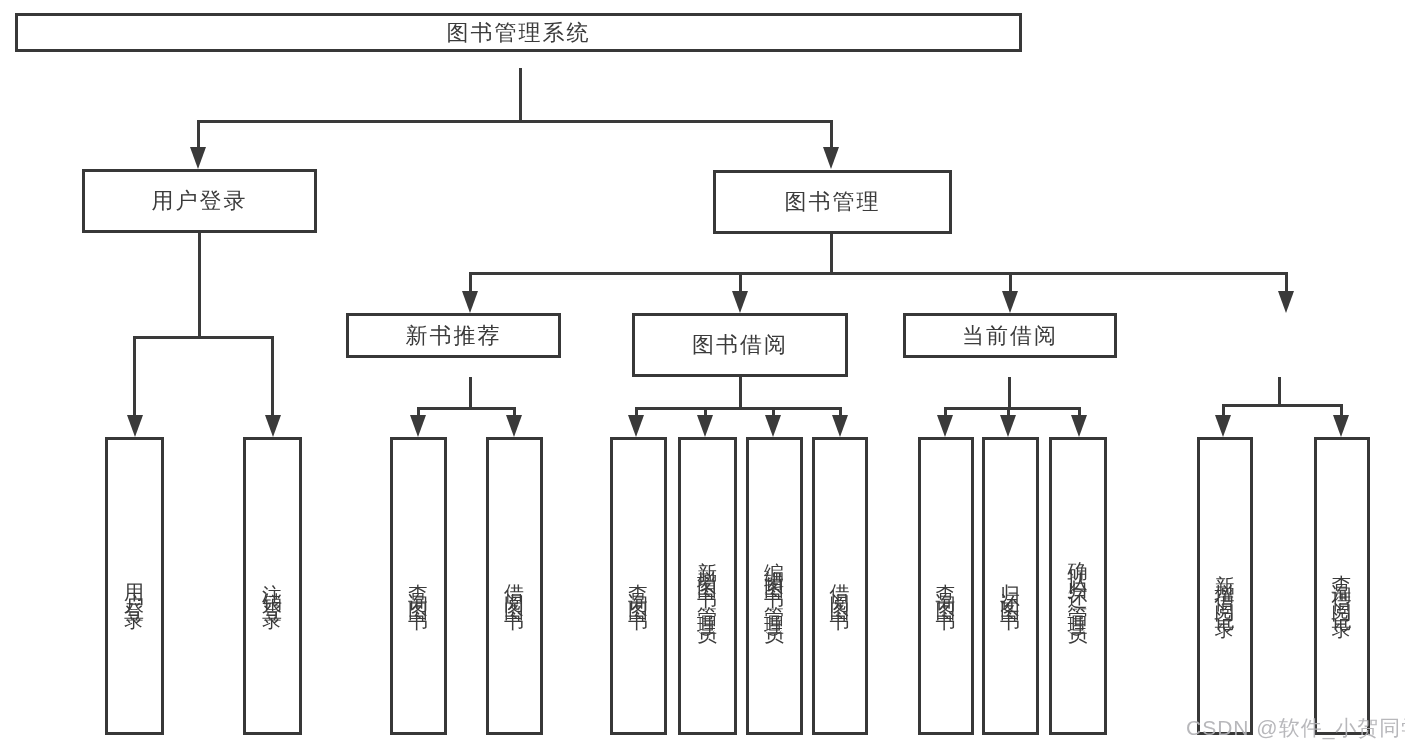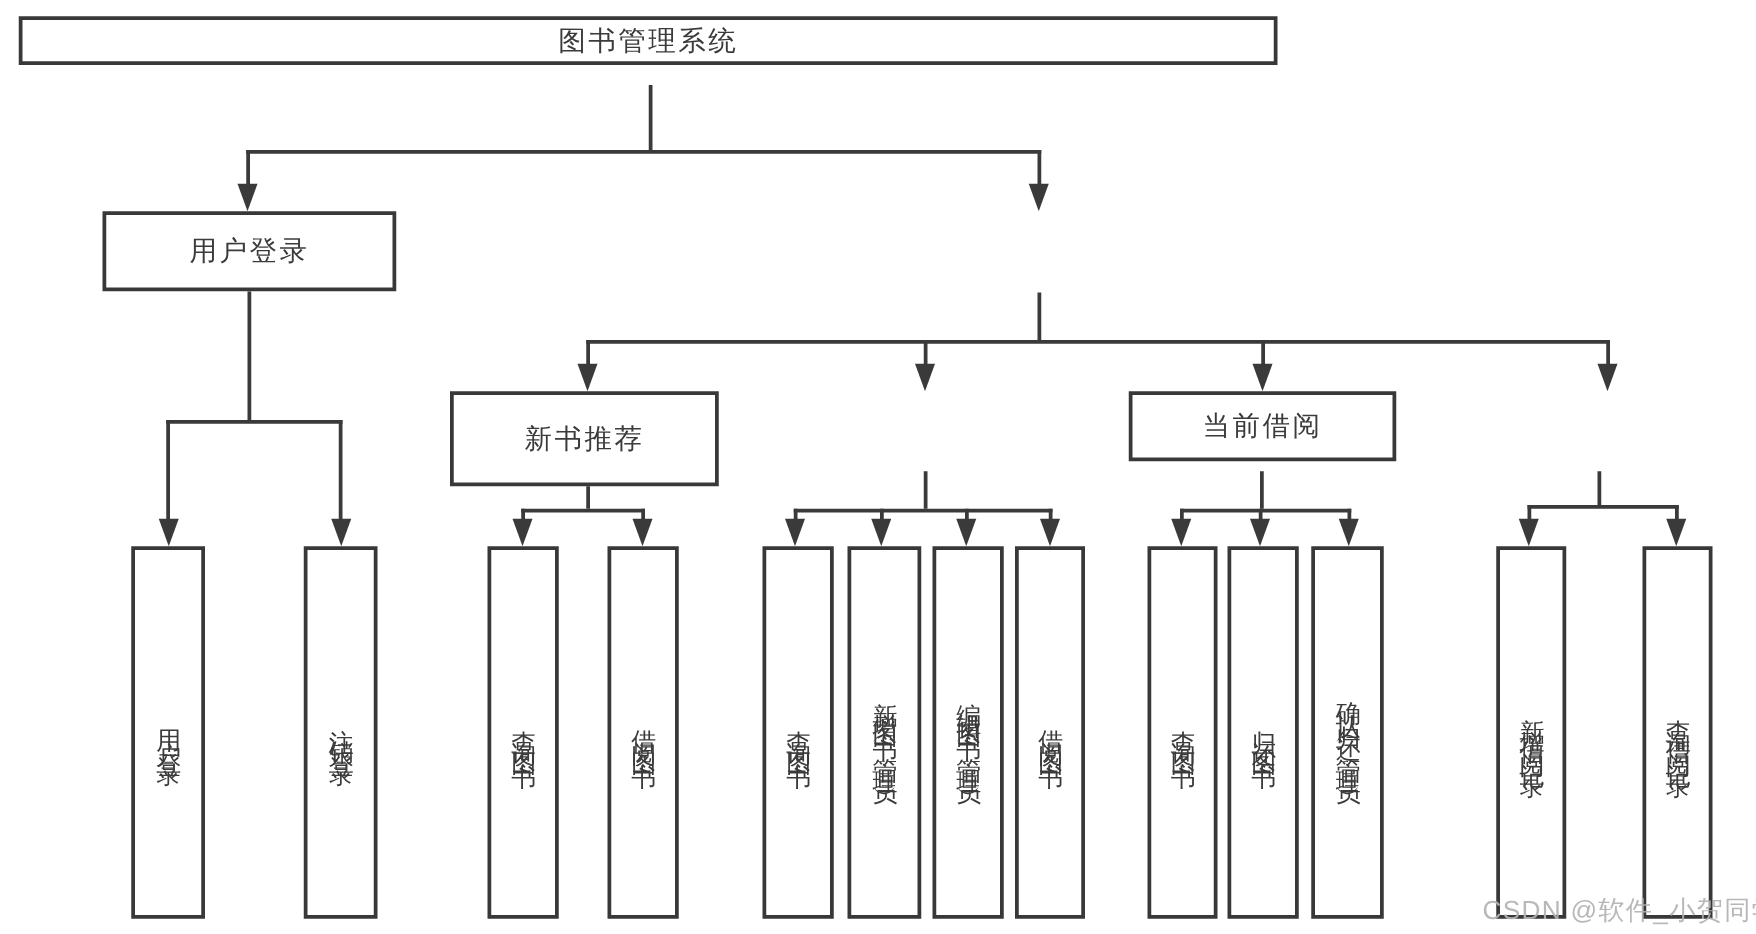--- a/index.html
+++ b/index.html
@@ -92,25 +92,31 @@
   <div class="cl" style="left:1340px;top:404px;width:3px;height:12px"></div>
   <div class="tri" style="left:1333px;top:415px"></div>
 
   <div class="node h" style="left:15px;top:13px;width:1007px;height:39px">
     <span>图书管理系统</span>
   </div>
 
   <div class="node h" style="left:82px;top:169px;width:235px;height:64px">
     <span>用户登录</span>
   </div>
+  <div class="node h" style="left:713px;top:170px;width:239px;height:64px">
+    <span>图书管理</span>
+  </div>
 
-  <div class="node h" style="left:360px;top:313px;width:215px;height:76px">
+  <div class="node h" style="left:346px;top:313px;width:215px;height:45px">
     <span>新书推荐</span>
   </div>
-  <div class="node h" style="left:903px;top:313px;width:214px;height:56px">
+  <div class="node h" style="left:632px;top:313px;width:216px;height:64px">
+    <span>图书借阅</span>
+  </div>
+  <div class="node h" style="left:903px;top:313px;width:214px;height:45px">
     <span>当前借阅</span>
   </div>
 
   <div class="node v" style="left:105px;top:437px;width:59px;height:298px">
     <span>用户登录</span>
   </div>
   <div class="node v" style="left:243px;top:437px;width:59px;height:298px">
     <span>注销登录</span>
   </div>
 

